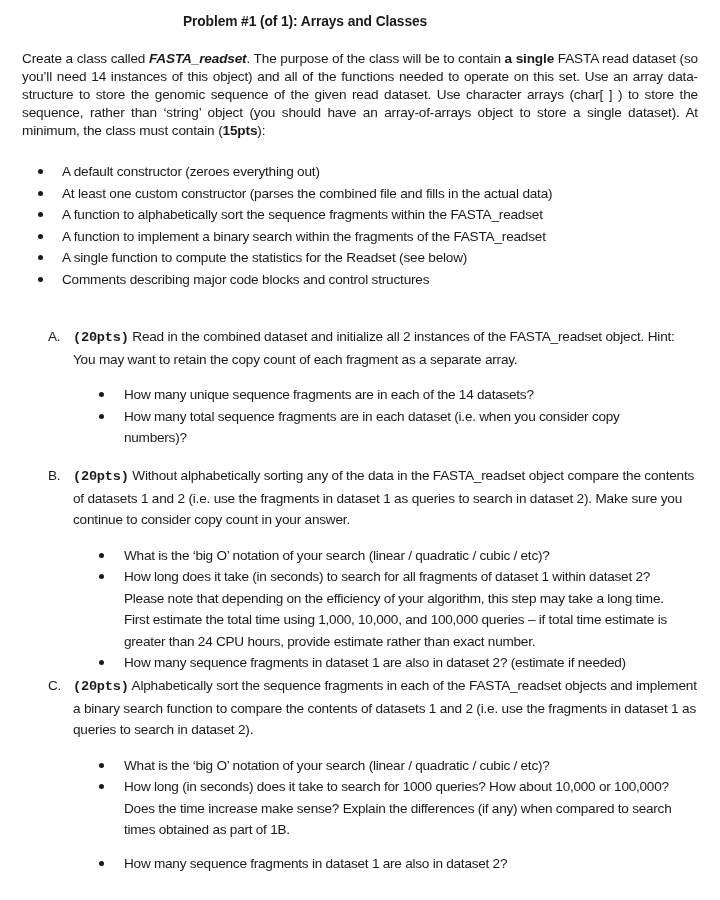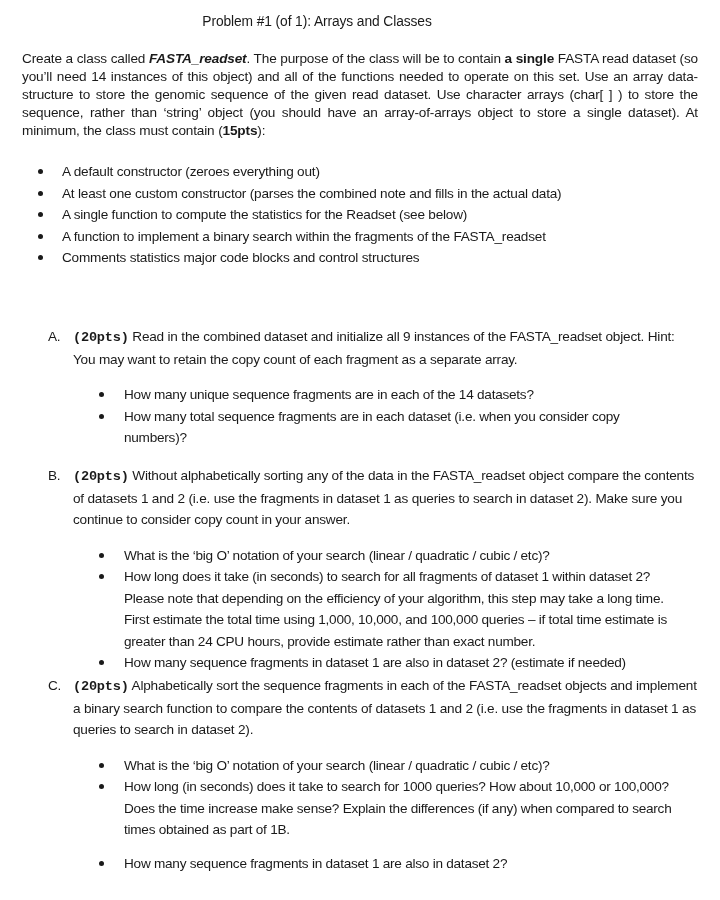--- a/index.html
+++ b/index.html
@@ -5,22 +5,22 @@
     html, body { margin: 0; padding: 0; background: #ffffff; }
     body {
       width: 720px; height: 900px; overflow: hidden;
       font-family: "Liberation Sans", sans-serif;
       color: #1a1a1a;
       font-size: 13.6px;
       position: relative;
     }
     .page { position: absolute; left: 0; top: 0; width: 720px; height: 900px; }
     .title {
-      position: absolute; top: 14px; left: 12px; width: 610px;
-      text-align: center; font-weight: normal; font-size: 13.8px; letter-spacing: -0.1px;
+      position: absolute; top: 14px; left: 0; width: 610px;
+      text-align: center; font-weight: bold; font-size: 13.8px; letter-spacing: -0.1px;
     }
     .intro {
       position: absolute; top: 50px; left: 22px; width: 676px;
       line-height: 18px; text-align: justify; letter-spacing: -0.15px;
     }
     ul.req { position: absolute; top: 161px; left: 36px; margin: 0; padding: 0; list-style: none; }
     ul.req li { height: 21.5px; line-height: 21.5px; position: relative; padding-left: 26px; letter-spacing: -0.2px; }
     .bullet {
       position: absolute; left: 2px; top: 8px; width: 5px; height: 5px; border-radius: 50%; background: #1a1a1a;
     }
@@ -43,29 +43,30 @@
 <body>
 
 <div class="page">
 
   <div class="title">Problem #1 (of 1): Arrays and Classes</div>
 
   <p class="intro" style="margin:0;"><span>Create a class called </span><b><i>FASTA_readset</i></b><span>. The purpose of the class will be to contain </span><b>a single</b><span> FASTA read dataset (so you’ll need 14 instances of this object) and all of the functions needed to operate on this set. Use an array data-structure to store the genomic sequence of the given read dataset.  Use character arrays (char[ ] ) to store the sequence, rather than ‘string’ object (you should have an array-of-arrays object to store a single dataset).  At minimum, the class must contain (</span><b>15pts</b><span>):</span></p>
 
   <ul class="req">
     <li><span class="bullet"></span><span>A default constructor (zeroes everything out)</span></li>
-    <li><span class="bullet"></span><span>At least one custom constructor (parses the combined note and fills in the actual data)</span></li>
+    <li><span class="bullet"></span><span>At least one custom constructor (parses the combined file and fills in the actual data)</span></li>
+    <li><span class="bullet"></span><span>A function to alphabetically sort the sequence fragments within the FASTA_readset</span></li>
+    <li><span class="bullet"></span><span>A function to implement a binary search within the fragments of the FASTA_readset</span></li>
     <li><span class="bullet"></span><span>A single function to compute the statistics for the Readset (see below)</span></li>
-    <li><span class="bullet"></span><span>A function to implement a binary search within the fragments of the FASTA_readset</span></li>
-    <li><span class="bullet"></span><span>Comments statistics major code blocks and control structures</span></li>
+    <li><span class="bullet"></span><span>Comments describing major code blocks and control structures</span></li>
   </ul>
 
   <div class="part" id="partA">
     <div class="lead">
-      <span class="letter">A.</span><span class="b">(20pts)</span><span> Read in the combined dataset and initialize all 9 instances of the FASTA_readset object. Hint: You may want to retain the copy count of each fragment as a separate array.</span>
+      <span class="letter">A.</span><span class="b">(20pts)</span><span> Read in the combined dataset and initialize all 2 instances of the FASTA_readset object. Hint: You may want to retain the copy count of each fragment as a separate array.</span>
     </div>
     <ul>
       <li><span class="bullet"></span><span>How many unique sequence fragments are in each of the 14 datasets?</span></li>
       <li><span class="bullet"></span><span>How many total sequence fragments are in each dataset (i.e. when you consider copy numbers)?</span></li>
     </ul>
   </div>
 
   <div class="part" id="partB">
     <div class="lead">
       <span class="letter">B.</span><span class="b">(20pts)</span><span> Without alphabetically sorting any of the data in the FASTA_readset object compare the contents of datasets 1 and 2 (i.e. use the fragments in dataset 1 as queries to search in dataset 2).  Make sure you continue to consider copy count in your answer.</span>

